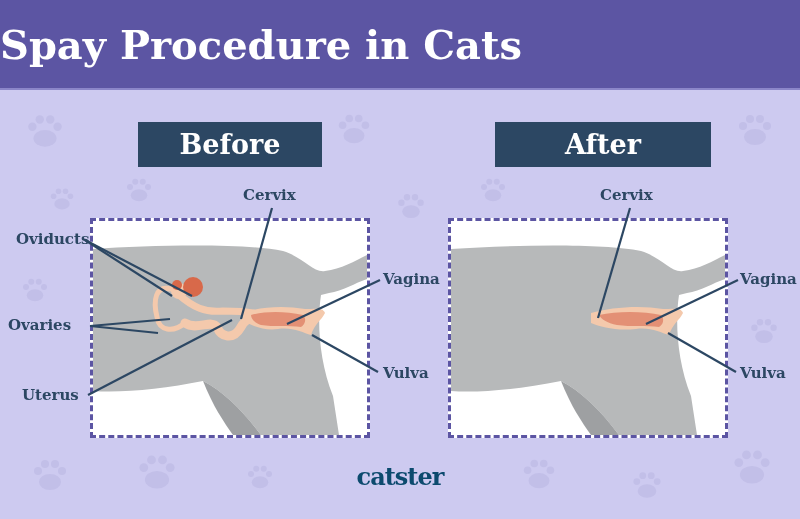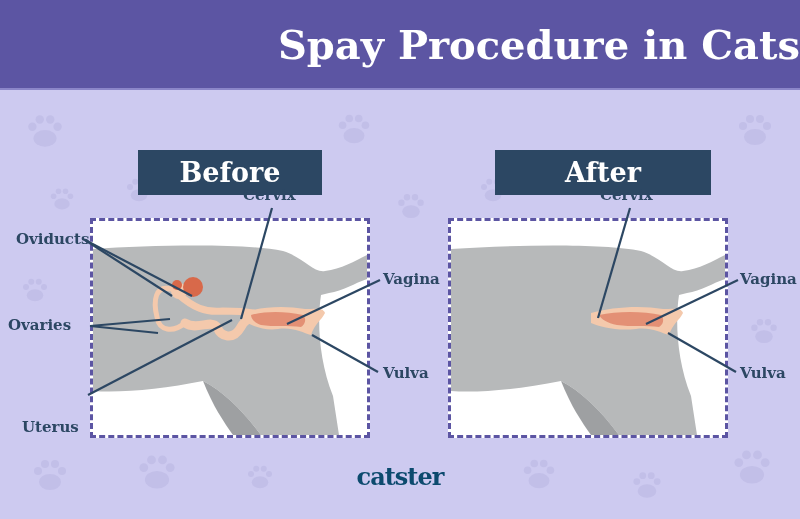--- a/index.html
+++ b/index.html
@@ -1,19 +1,19 @@
 <!DOCTYPE html>
 <html><head>
 <meta charset="utf-8">
 <style>
   html, body { margin:0; padding:0; }
   body { width:800px; height:519px; overflow:hidden; background:#cdcaf0; font-family:"DejaVu Serif", serif; position:relative; }
-  .header { position:absolute; left:0; top:0; width:800px; height:90px; background:#5c55a3; border-bottom:2px solid #8b86c9; box-sizing:border-box; display:flex; align-items:center; justify-content:flex-end; }
+  .header { position:absolute; left:0; top:0; width:800px; height:90px; background:#5c55a3; border-bottom:2px solid #8b86c9; box-sizing:border-box; display:flex; align-items:center; justify-content:flex-start; }
   .title { color:#fff; font-family:"DejaVu Serif", serif; font-weight:bold; font-size:40px; letter-spacing:0px; }
-  .badge { position:absolute; top:122px; height:45px; background:#2c4763; color:#fff; font-family:"DejaVu Serif", serif; font-weight:bold; font-size:27px; display:flex; align-items:center; justify-content:center;margin-top:28px; }
+  .badge { position:absolute; top:122px; height:45px; background:#2c4763; color:#fff; font-family:"DejaVu Serif", serif; font-weight:bold; font-size:27px; display:flex; align-items:center; justify-content:center; }
   .paw { position:absolute; }
   .panel { position:absolute; top:218px; background:#fff; border:3px dashed #5c55a3; box-sizing:border-box; overflow:hidden; }
   .label { position:absolute; color:#2c4763; font-family:"DejaVu Serif", serif; font-weight:bold; font-size:15px; white-space:nowrap;text-align:right; }
   svg.overlay { position:absolute; left:0; top:0; pointer-events:none; }
   .logo { position:absolute; left:328px; top:462px; width:144px; text-align:center; color:#0c4a6e; font-family:"DejaVu Serif", serif; font-weight:bold; font-size:24px; letter-spacing:-1px; }
 </style>
 </head>
 <body>
 
 <div class="header">
@@ -200,21 +200,21 @@
     <line x1="378" y1="372" x2="312" y2="335"></line>
 
     <line x1="630" y1="208" x2="598" y2="318"></line>
     <line x1="738" y1="280" x2="646" y2="324"></line>
     <line x1="736" y1="372" x2="668" y2="333"></line>
   </g>
 </svg>
 
 <div class="label" style="left:16px;top:230px;">Oviducts</div>
 <div class="label" style="left:8px;top:316px;">Ovaries</div>
-<div class="label" style="left:22px;top:386px;margin-top:32px;">Uterus</div>
+<div class="label" style="left:22px;top:386px;">Uterus</div>
 <div class="label" style="left:243px;top:186px;">Cervix</div>
 <div class="label" style="left:383px;top:270px;">Vagina</div>
 <div class="label" style="left:383px;top:364px;">Vulva</div>
 
 <div class="label" style="left:600px;top:186px;">Cervix</div>
 <div class="label" style="left:740px;top:270px;">Vagina</div>
 <div class="label" style="left:740px;top:364px;">Vulva</div>
 
 <div class="logo">catster</div>
 

